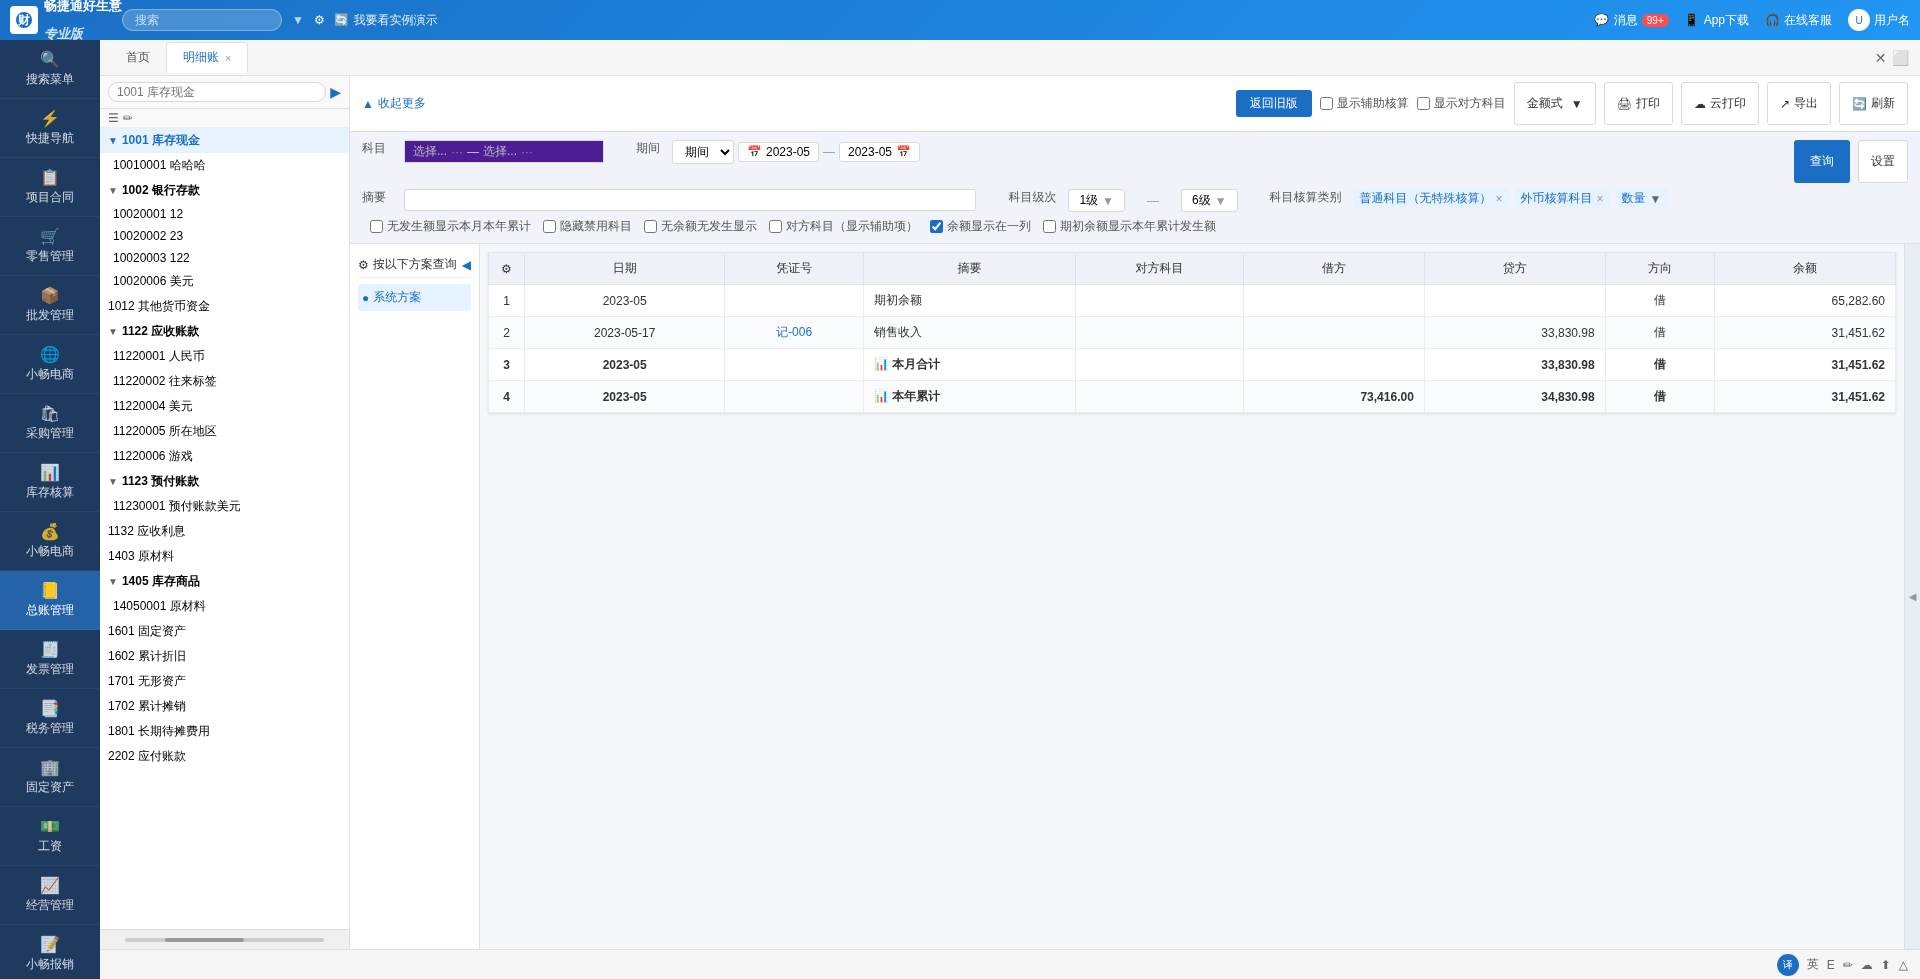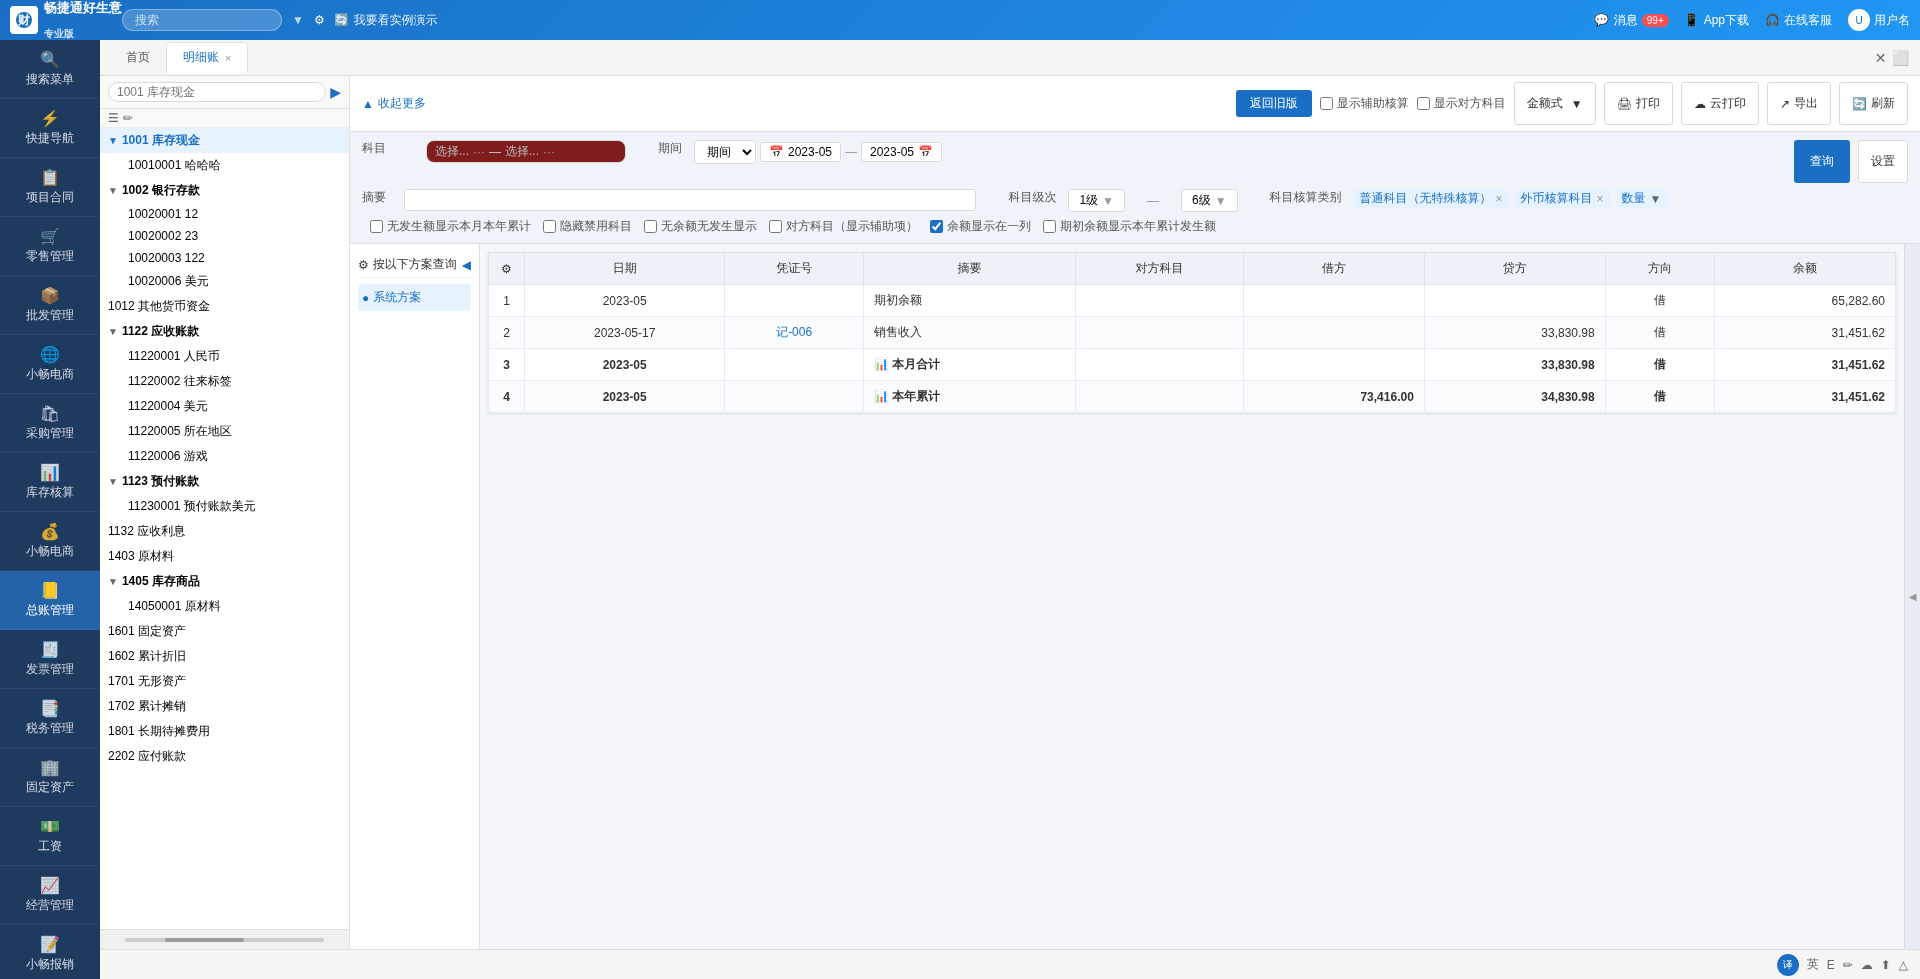--- a/index.html
+++ b/index.html
@@ -104,21 +104,21 @@
     .tree-scroll { flex: 1; overflow-y: auto; }
     .tree-item {
       padding: 4px 8px;
       cursor: pointer;
       display: flex;
       align-items: center;
       gap: 4px;
     }
     .tree-item.active { background: #e6f3ff; color: #1a6fc4; }
     .tree-item.parent { font-weight: bold; }
-    .tree-item.child { padding-left: 28px; }
+    .tree-item.child { padding-left: 13px; }
     .tree-scroll::-webkit-scrollbar { width: 4px; }
     .tree-scroll::-webkit-scrollbar-thumb { background: #ccc; border-radius: 2px; }
 
     
     .main-content { flex: 1; display: flex; flex-direction: column; overflow: hidden; background: #f5f7fa; }
 
     
     .toolbar {
       background: white;
       border-bottom: 1px solid #e0e0e0;
@@ -231,21 +231,21 @@
 <div class="top-bar">
   <div class="top-bar-logo">
     <div class="logo-icon">
       <svg width="20" height="20" viewBox="0 0 20 20">
           <circle cx="10" cy="10" r="8" fill="#1a6fc4"></circle>
           <text x="10" y="14" text-anchor="middle" fill="white" font-size="9">财</text>
         </svg>
     </div>
     <div style="display:flex;flex-direction:column;line-height:1.2;gap:12px;">
       <span style="font-size:13px;font-weight:bold;">畅捷通好生意</span>
-      <span style="font-size:10px;opacity:0.8;">专业版</span>
+      <span style="font-size:13px;opacity:0.8;font-style:italic;">专业版</span>
     </div>
   </div>
   <div class="top-bar-center">
     <input class="top-bar-search" placeholder="搜索" style="">
     <span style="color:rgba(255,255,255,0.7);cursor:pointer;">▼</span>
     <span style="cursor:pointer;">⚙</span>
     <div class="top-bar-demo">
       <span>🔄</span>
       <span>我要看实例演示</span>
     </div>
@@ -509,21 +509,21 @@
               <span>🔄</span>
               <span>刷新</span>
             </button>
           </div>
         </div>
 
         <div class="filter-panel">
 
           <div class="filter-row">
             <span style="color:#555;min-width:30px;">科目</span>
-            <div style="display:flex;align-items:center;gap:4px;border:1px solid #d9d9d9;border-radius:8px;background:#7f1d1d;padding:2px 8px;min-width:200px;margin-left:22px;">
+            <div style="display:flex;align-items:center;gap:4px;border:1px solid #d9d9d9;border-radius:0;background:#4c1d95;padding:2px 8px;min-width:200px;">
               <span style="color:#bbb;">选择...</span>
               <span style="color:#999;">···</span>
               <span style="color:#ccc;">—</span>
               <span style="color:#bbb;">选择...</span>
               <span style="color:#999;">···</span>
             </div>
             <span style="color:#555;margin-left:20px;">期间</span>
             <div style="display:flex;align-items:center;gap:4px;">
               <select class="filter-select">
                 <option>期间</option>

